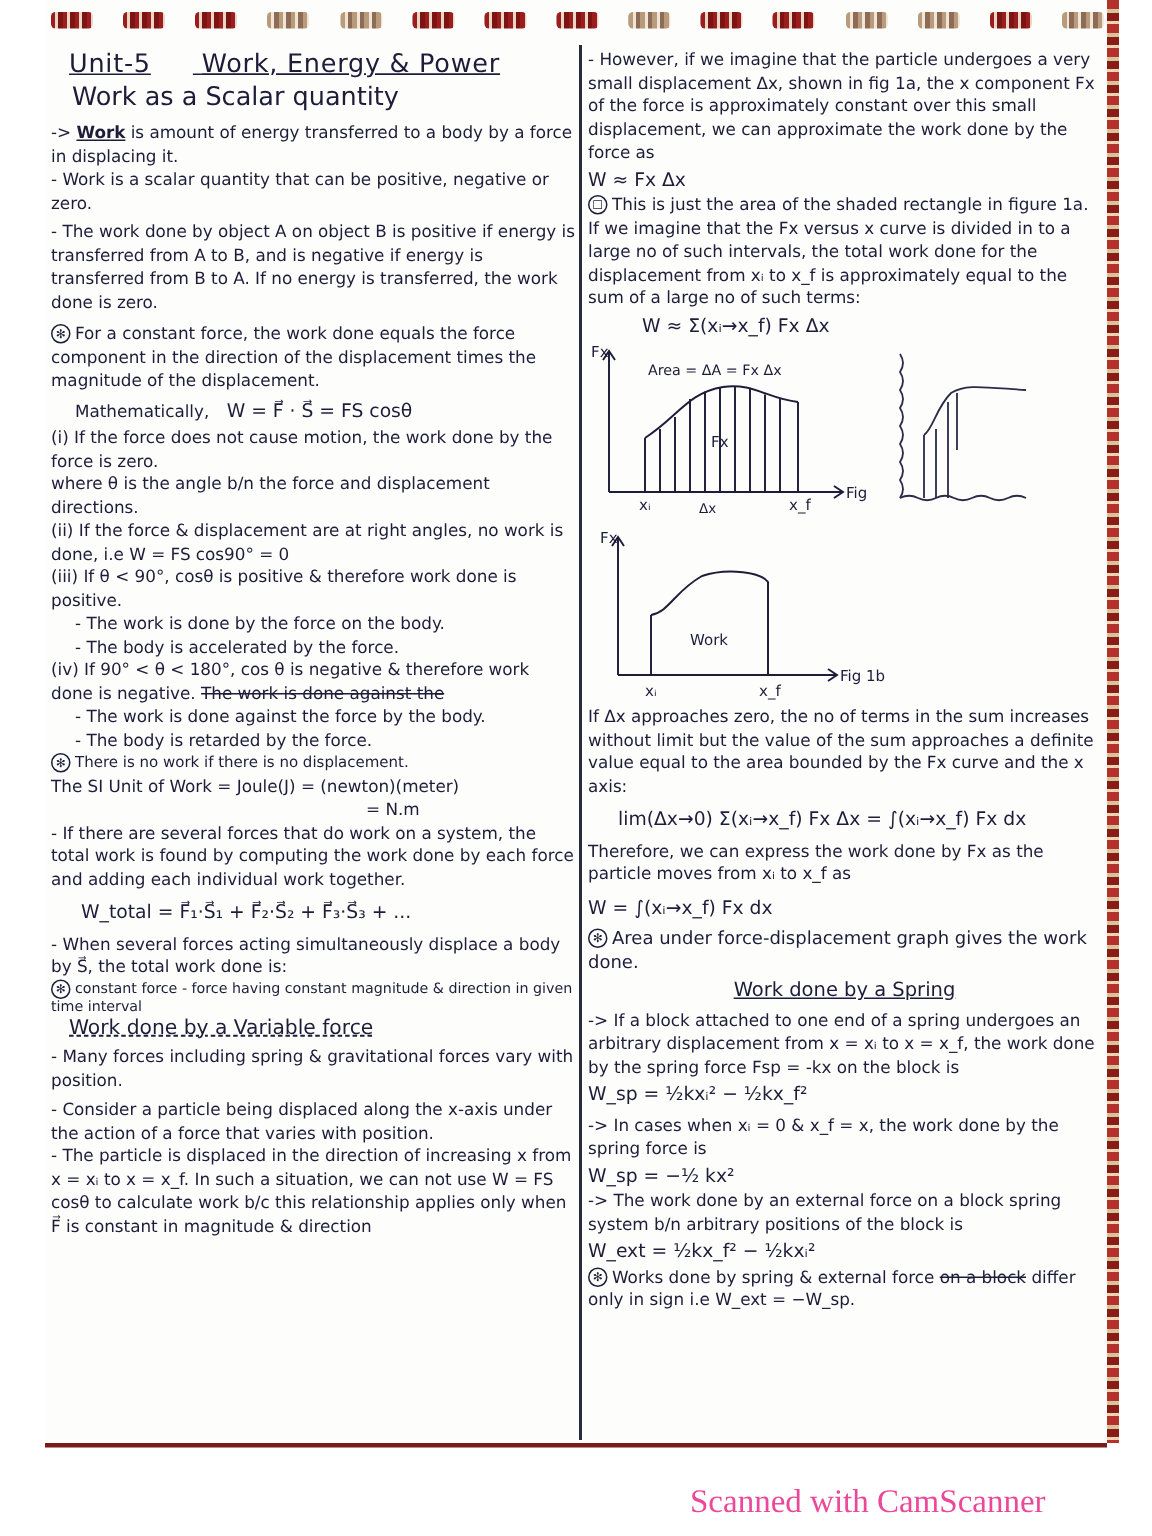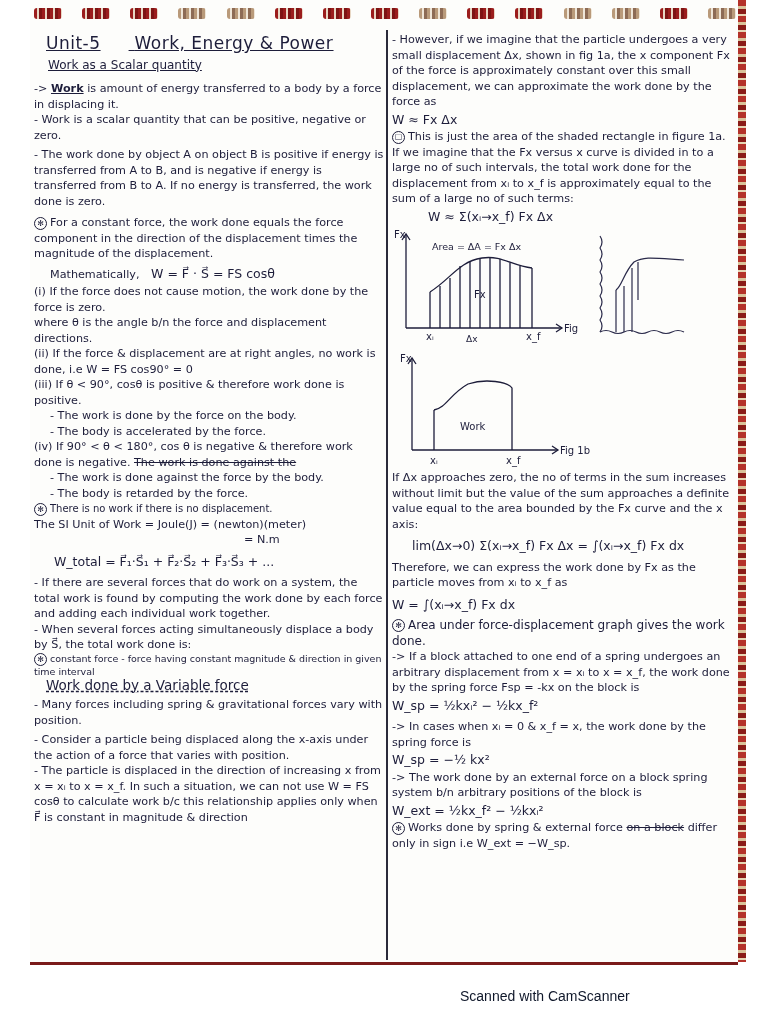--- a/index.html
+++ b/index.html
@@ -15,31 +15,31 @@
   .hole.l{background:repeating-linear-gradient(90deg,#b99a7a 0 3px,#efe6d8 3px 5px,#8d6b55 5px 8px);}
   .divider{position:absolute;left:386px;top:30px;width:2px;height:930px;background:#2a2a3a;}
   .col{position:absolute;font-size:11.2px;line-height:15.5px;}
   .col.left{left:34px;top:32px;width:350px;}
   .col.right{left:392px;top:32px;width:342px;}
   .t{margin:0;white-space:normal;}
   .indent{padding-left:16px;}
   .title{font-size:17px;letter-spacing:.5px;margin:4px 0 6px 12px;text-decoration:underline;}
   .title .unit{margin-right:28px;}
   .title .topic{text-decoration:underline;}
-  .h2{font-size:12px;text-decoration:underline;margin:2px 0 8px 14px;}
+  .h2{font-size:17px;margin:2px 0 8px 14px;}
   .h2c{font-size:13px;text-decoration:underline;text-align:center;margin:4px 0 4px 0;}
   .eq{text-align:left;font-size:12.5px;margin:2px 0;}
   .eq.left{text-align:left;padding-left:20px;}
   .star{display:inline-block;width:11px;height:11px;border:1.3px solid #1d1d3a;border-radius:50%;
         font-size:8px;line-height:11px;text-align:center;margin-right:3px;vertical-align:middle;}
   .strike{text-decoration:line-through;}
   .u{text-decoration:underline;font-weight:bold;}
   .dash{text-decoration:underline dashed;}
   .fig{display:block;margin:2px 0;}
-  .footer{position:absolute;left:460px;top:988px;font-family:Liberation Sans, sans-serif;font-size:14px;color:#0f172a;}
+  .footer{position:absolute;left:460px;top:988px;font-family:Liberation Serif, serif;font-size:22px;color:#ec4899;}
 </style>
 </head>
 <body>
 
 <div class="page"></div>
 <div class="redstrip"></div>
 <div class="holes">
   <span class="hole"></span>
   <span class="hole"></span>
   <span class="hole"></span>
@@ -87,22 +87,22 @@
     <span>(iv) If 90° &lt; θ &lt; 180°, cos θ is negative &amp; therefore work done is negative.</span>
     <span class="strike">The work is done against the</span>
   </p>
   <p class="t indent">- The work is done against the force by the body.</p>
   <p class="t indent">- The body is retarded by the force.</p>
   <p class="t" style="font-size:10px">
     <span class="star">✻</span><span>There is no work if there is no displacement.</span>
   </p>
   <p class="t">The SI Unit of Work = Joule(J) = (newton)(meter)</p>
   <p class="t" style="padding-left:210px">= N.m</p>
+  <p class="t">- If there are several forces that do work on a system, the total work is found by computing the work done by each force and adding each individual work together.</p>
   <p class="t eq left" style="margin:6px 0">W_total = F⃗₁·S⃗₁ + F⃗₂·S⃗₂ + F⃗₃·S⃗₃ + ...</p>
-  <p class="t">- If there are several forces that do work on a system, the total work is found by computing the work done by each force and adding each individual work together.</p>
   <p class="t">- When several forces acting simultaneously displace a body by S⃗, the total work done is:</p>
   <p class="t" style="font-size:9.5px;line-height:12px">
     <span class="star">✻</span><span>constant force - force having constant magnitude &amp; direction in given time interval</span>
   </p>
   <p class="t dash" style="font-size:13.5px;padding-left:12px;margin-bottom:4px">Work done by a Variable force</p>
   <p class="t">- Many forces including spring &amp; gravitational forces vary with position.</p>
   <p class="t" style="margin-top:4px">- Consider a particle being displaced along the x-axis under the action of a force that varies with position.</p>
   <p class="t">- The particle is displaced in the direction of increasing x from x = xᵢ to x = x_f. In such a situation, we can not use W = FS cosθ to calculate work b/c this relationship applies only when F⃗ is constant in magnitude &amp; direction</p>
 </div>
 
@@ -172,20 +172,21 @@
     <text x="108" y="114" font-size="10" fill="#1d1d3a">x_f</text>
   </svg>
 
   <p class="t">If Δx approaches zero, the no of terms in the sum increases without limit but the value of the sum approaches a definite value equal to the area bounded by the Fx curve and the x axis:</p>
   <p class="t eq left" style="margin:6px 0">lim(Δx→0) Σ(xᵢ→x_f) Fx Δx = ∫(xᵢ→x_f) Fx dx</p>
   <p class="t">Therefore, we can express the work done by Fx as the particle moves from xᵢ to x_f as</p>
   <p class="t eq" style="margin:6px 0">W = ∫(xᵢ→x_f) Fx dx</p>
   <p class="t" style="font-size:12px">
     <span class="star">✻</span><span>Area under force-displacement graph gives the work done.</span>
   </p>
+  <div class="h2c">Work done by a Spring</div>
   <p class="t">-&gt; If a block attached to one end of a spring undergoes an arbitrary displacement from x = xᵢ to x = x_f, the work done by the spring force Fsp = -kx on the block is</p>
   <p class="t eq">W_sp = ½kxᵢ² − ½kx_f²</p>
   <p class="t" style="margin-top:6px">-&gt; In cases when xᵢ = 0 &amp; x_f = x, the work done by the spring force is</p>
   <p class="t eq">W_sp = −½ kx²</p>
   <p class="t">-&gt; The work done by an external force on a block spring system b/n arbitrary positions of the block is</p>
   <p class="t eq">W_ext = ½kx_f² − ½kxᵢ²</p>
   <p class="t">
     <span class="star">✻</span><span>Works done by spring &amp; external force</span>
     <span class="strike">on a block</span>
     <span>differ only in sign i.e W_ext = −W_sp.</span>

